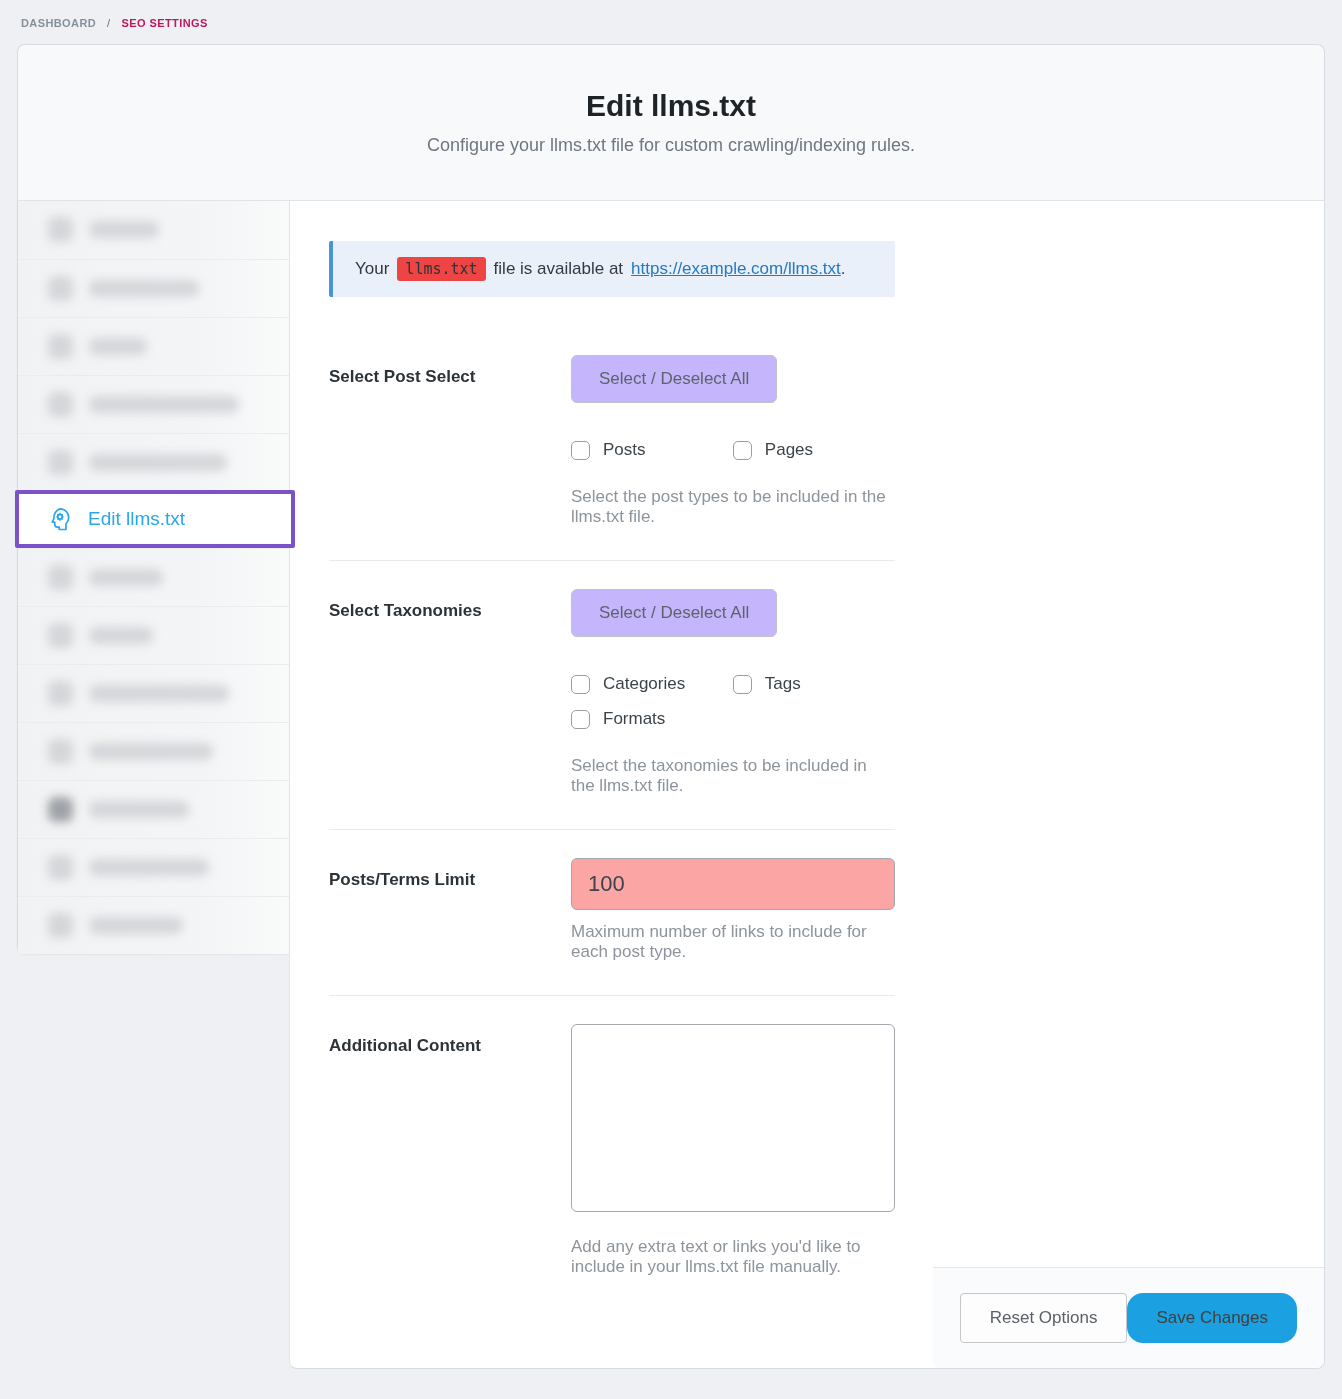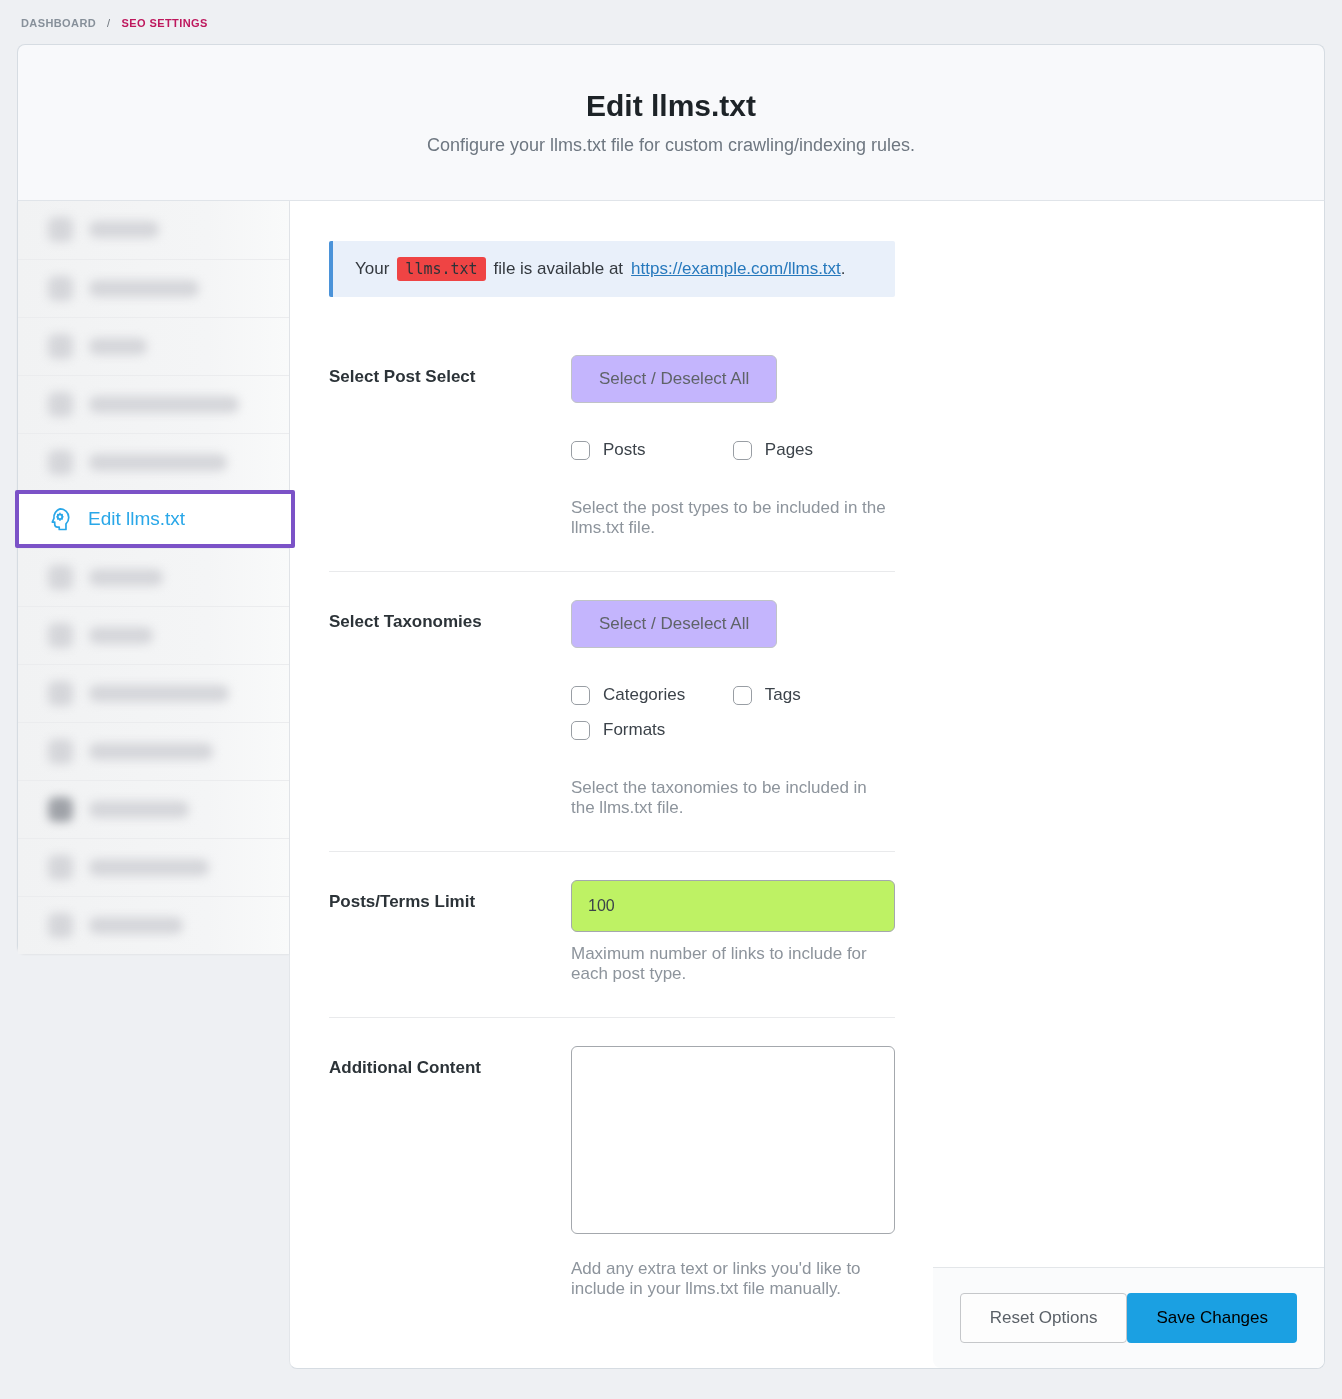--- a/index.html
+++ b/index.html
@@ -138,30 +138,30 @@
   }
   .cb-item { display:flex; align-items:center; gap:13px; font-size:17px; color:#3c434a; }
   .cb-item input[type=checkbox] {
     appearance:none; -webkit-appearance:none;
     width:19px; height:19px;
     border:1.5px solid #999ea4;
     border-radius:5px;
     background:#fff;
     cursor:pointer;
   }
-  .help-text { margin-top:38px; font-size:17px; color:#8d949c; }
+  .help-text { margin-top:27px; font-size:17px; color:#8d949c; }
 
   .text-input {
     width:100%; height:52px;
     border:1px solid #a4a8ad;
     border-radius:6px;
     padding:0 16px;
-    font-size:16px; color:#3c434a;
+    font-size:22px; color:#3c434a;
     font-family:inherit;
-    background:#bef264;
+    background:#fca5a5;
   }
   .textarea-input {
     width:100%; height:188px;
     border:1px solid #a4a8ad;
     border-radius:6px;
     padding:12px 16px;
     font-size:17px; color:#3c434a;
     font-family:inherit;
     resize:none;
     background:#fff;
@@ -183,23 +183,23 @@
     background:#fdfdfd;
     border:1px solid #c5c7ca;
     border-radius:4px;
     padding:14px 29px;
     font-size:17px; color:#5b6168;
     font-family:inherit; cursor:pointer;
   }
   .save-btn {
     background:#1ba0e2;
     border:none;
-    border-radius:4px;
+    border-radius:16px;
     padding:15px 29px;
-    font-size:17px; color:#000000;
+    font-size:17px; color:#404040;
     font-family:inherit; cursor:pointer;
   }
 </style>
 </head>
 <body>
 
 <div class="breadcrumb">
   <span class="crumb-muted">DASHBOARD</span>
   <span class="crumb-sep">/</span>
   <span class="crumb-current">SEO SETTINGS</span>

